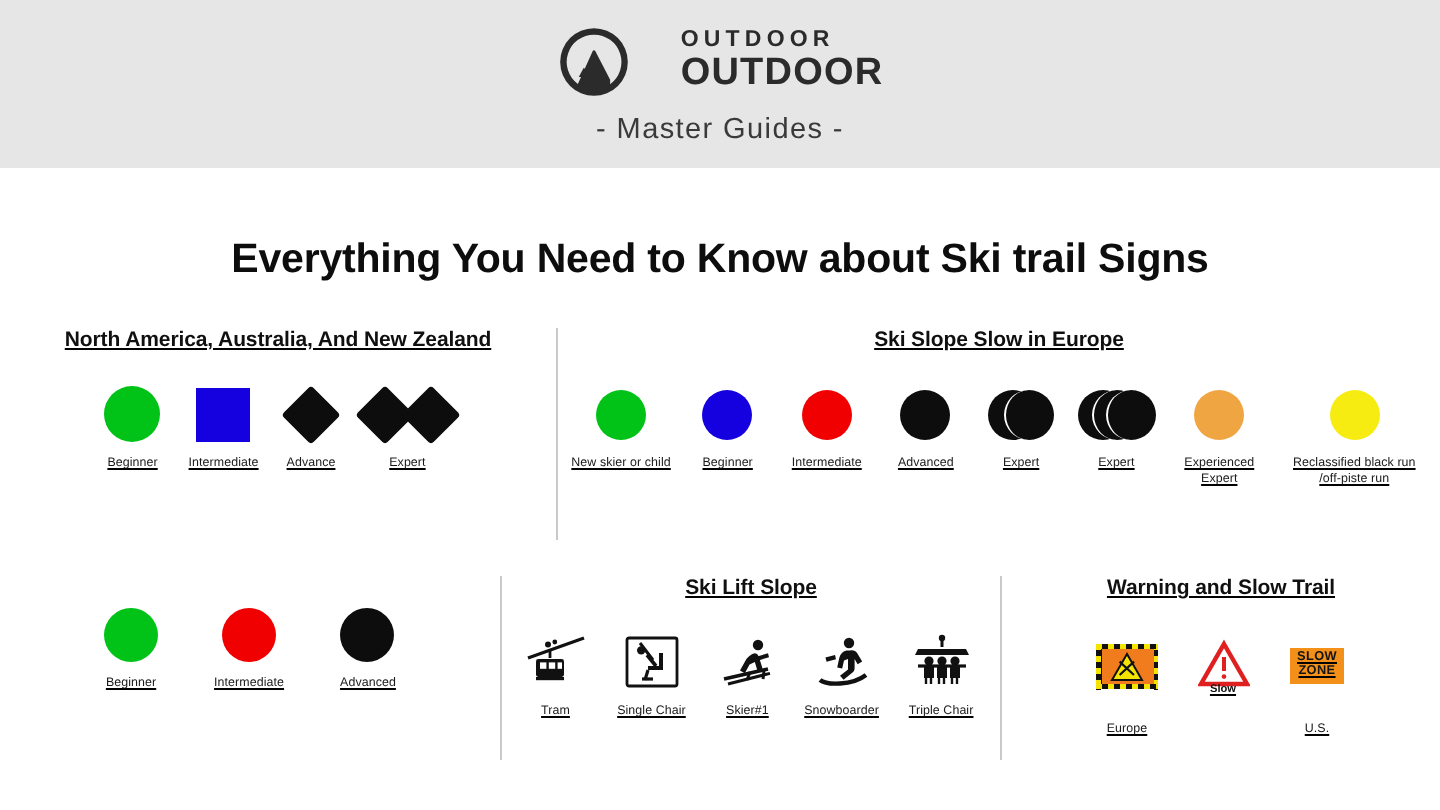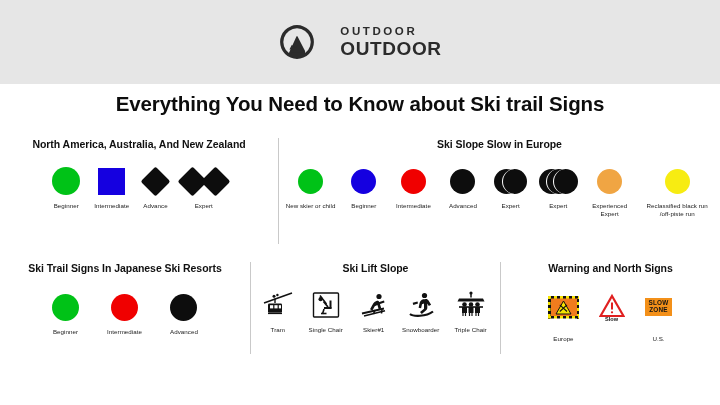--- a/index.html
+++ b/index.html
@@ -33,29 +33,29 @@
   .guides {
     font-size: 14.5px; color: #3a3a3a; letter-spacing: 0.7px;
     margin-top: 3px;
   }
 
   
   .title {
     text-align: center;
     font-size: 20.5px; font-weight: bold; color: #0d0d0d;
     letter-spacing: -0.1px;
-    margin-top: 8px;
+    margin-top: 34px;
   }
 
   
   .top-row, .bottom-row { display: flex; }
   .top-row { margin-top: 22px; height: 106px; }
   .bottom-row { margin-top: 18px; height: 92px; }
 
-  .panel { position: relative; display: flex; flex-direction: column; }
+  .panel { position: relative; display: flex; flex-direction: column; text-decoration: underline; }
   .panel + .panel { border-left: 1px solid #c9c9c9; }
 
   .panel-title {
     text-align: center;
     font-size: 10.5px; font-weight: bold; color: #101010;
     letter-spacing: -0.05px;
     margin-bottom: 4px;
   }
   .items {
     flex: 1;
@@ -121,20 +121,21 @@
           <path d="M20 2.2a17.8 17.8 0 100 35.6 17.8 17.8 0 000-35.6zm0 3.4a14.4 14.4 0 018.5 26.05V29.4L20.6 14.1a.7.7 0 00-1.2 0L11.5 31.6A14.4 14.4 0 0120 5.6z" fill="#2b2b2b"></path>
           <path d="M20.1 16.6l7.1 13.8c.12.24-.05.5-.3.5H13.2c-.26 0-.42-.27-.3-.5l3.2-6.2 1.9 2.1c.15.17.43.15.56-.04l1.55-2.3z" fill="#2b2b2b"></path>
           <path d="M12.0 27.9l2.6-4.9 2.1 2.3-1.4 2.6z" fill="#2b2b2b"></path>
         </svg>
       </span>
       <span class="logo-words">
         <span class="logo-top">OUTDOOR</span>
         <span class="logo-bottom">OUTDOOR</span>
       </span>
     </div>
+    <div class="guides">- Master Guides -</div>
   </div>
 
   <h1 class="title">Everything You Need to Know about Ski trail Signs</h1>
 
   <div class="top-row">
 
     <div class="panel" style="width:278px;padding:0 10px;">
       <div class="panel-title">North America, Australia, And New Zealand</div>
       <div class="items" style="gap:14px;padding-top:6px;">
         <div class="item">
@@ -225,21 +226,20 @@
           <div class="caption">Reclassified black run
 /off-piste run</div>
         </div>
       </div>
     </div>
   </div>
 
   <div class="bottom-row">
 
     <div class="panel" style="width:250px;padding:0 10px;">
-      <div class="panel-title">Ski Trail Signs In Japanese Ski Resorts</div>
       <div class="items" style="gap:28px;padding-top:8px;">
         <div class="item">
           <div class="glyph">
             <div class="circ" style="width:27px;height:27px;background:#00c217;"></div>
           </div>
           <div class="caption">Beginner</div>
         </div>
         <div class="item">
           <div class="glyph">
             <div class="circ" style="width:27px;height:27px;background:#f00000;"></div>
@@ -329,21 +329,21 @@
               <rect x="4" y="16.2" width="24" height="1.6" fill="#111"></rect>
               <path d="M8 23v3M10.5 23v3M14.5 23v3M17 23v3M21 23v3M23.5 23v3" stroke="#111" stroke-width="1.2"></path>
             </svg>
           </div>
           <div class="caption">Triple Chair</div>
         </div>
       </div>
     </div>
 
     <div class="panel" style="width:220px;padding:0 8px;">
-      <div class="panel-title">Warning and North Signs</div>
+      <div class="panel-title">Warning and Slow Trail</div>
       <div class="items" style="gap:20px;padding-top:8px;">
         <div class="item">
           <div class="glyph">
             <div class="eu-warn">
               <div class="dashes"></div>
               <svg width="17" height="15" viewBox="0 0 17 15" style="position:relative;">
                 <path d="M8.5 1L16 14H1z" fill="#f5e400" stroke="#111" stroke-width="1"></path>
                 <path d="M4.8 11.5L12 4.8M12 11.5L4.8 4.8" stroke="#111" stroke-width="1.1"></path>
               </svg>
             </div>

